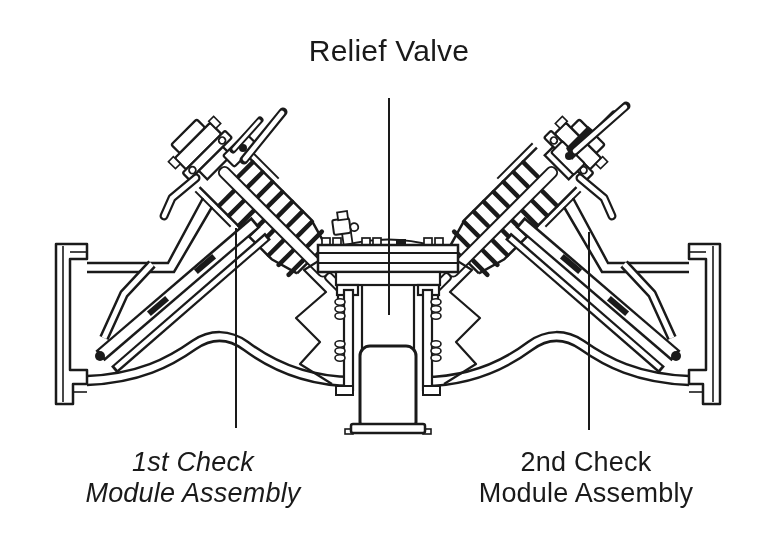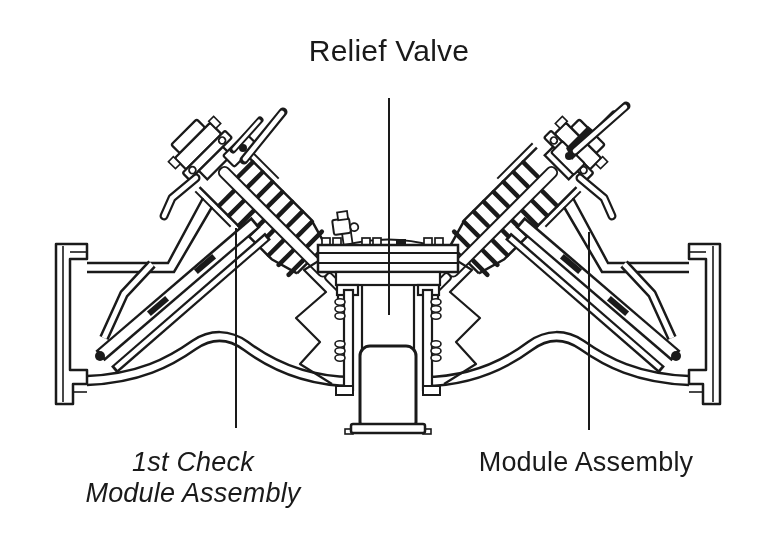--- a/index.html
+++ b/index.html
@@ -195,16 +195,17 @@
   <div class="callout relief" style="left:229px; top:33px;">
     <span>Relief Valve</span>
   </div>
 
   <div class="callout" style="left:33px; top:447px;font-style:italic;">
     <span>1st Check</span>
     <span>Module Assembly</span>
   </div>
 
   <div class="callout" style="left:426px; top:447px;">
+    <span>2nd Check</span>
     <span>Module Assembly</span>
   </div>
 
 </div>
 
 </body></html>

